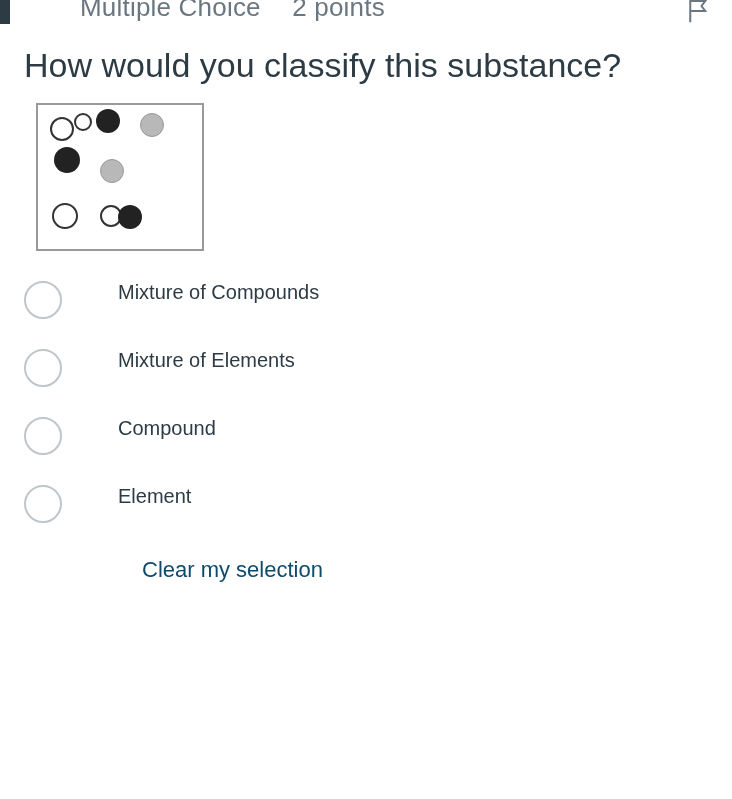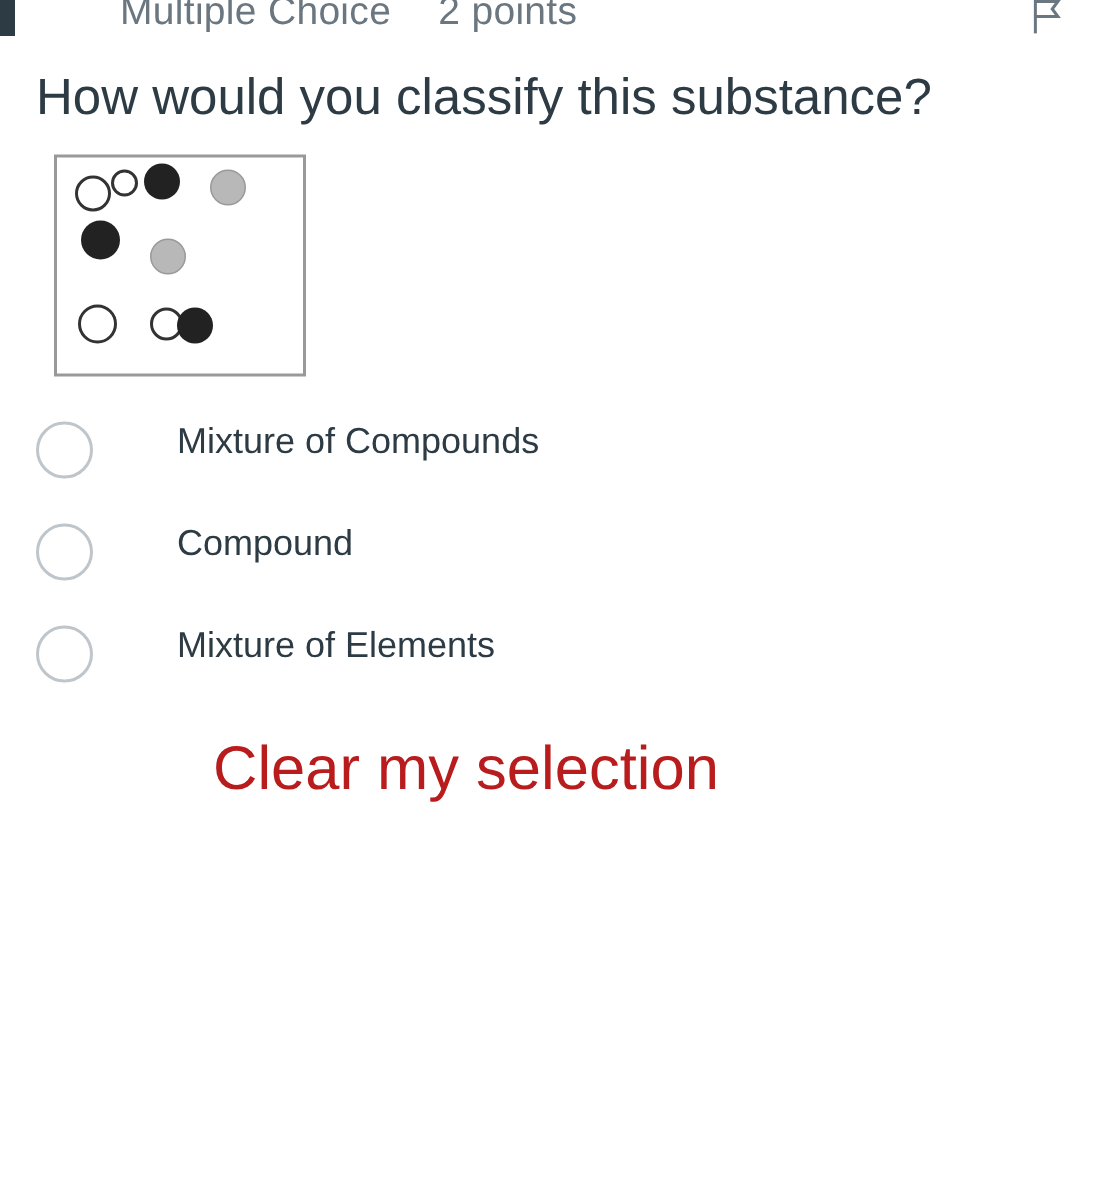--- a/index.html
+++ b/index.html
@@ -72,29 +72,29 @@
     width: 38px;
     height: 38px;
     border: 2.5px solid #bfc6cb;
     border-radius: 50%;
     margin-top: 2px;
     background: #fff;
     cursor: pointer;
   }
   .option-label {
     margin-left: 56px;
-    font-size: 24px;
+    font-size: 20px;
     color: #2d3b45;
     line-height: 1.3;
     max-width: 520px;
   }
   .clear-link {
     margin-left: 118px;
-    font-size: 41px;
-    color: #b91c1c;
+    font-size: 22px;
+    color: #0c4a6e;
     cursor: pointer;
     display: inline-block;
     margin-top: 6px;
   }
 </style>
 </head>
 <body>
 
 <div class="header-row">
   <div class="header-marker"></div>
@@ -133,21 +133,25 @@
   <div class="particle" style="left:80px; top:100px; width:24px; height:24px; background:#222;"></div>
 </div>
 
 <div class="options">
   <div class="option-row">
     <div class="radio"></div>
     <div class="option-label">Mixture of Compounds</div>
   </div>
   <div class="option-row">
     <div class="radio"></div>
+    <div class="option-label">Mixture of Elements</div>
+  </div>
+  <div class="option-row">
+    <div class="radio"></div>
     <div class="option-label">Compound</div>
   </div>
   <div class="option-row">
     <div class="radio"></div>
-    <div class="option-label">Mixture of Elements</div>
+    <div class="option-label">Element</div>
   </div>
 
   <div class="clear-link">Clear my selection</div>
 </div>
 
 </body></html>

